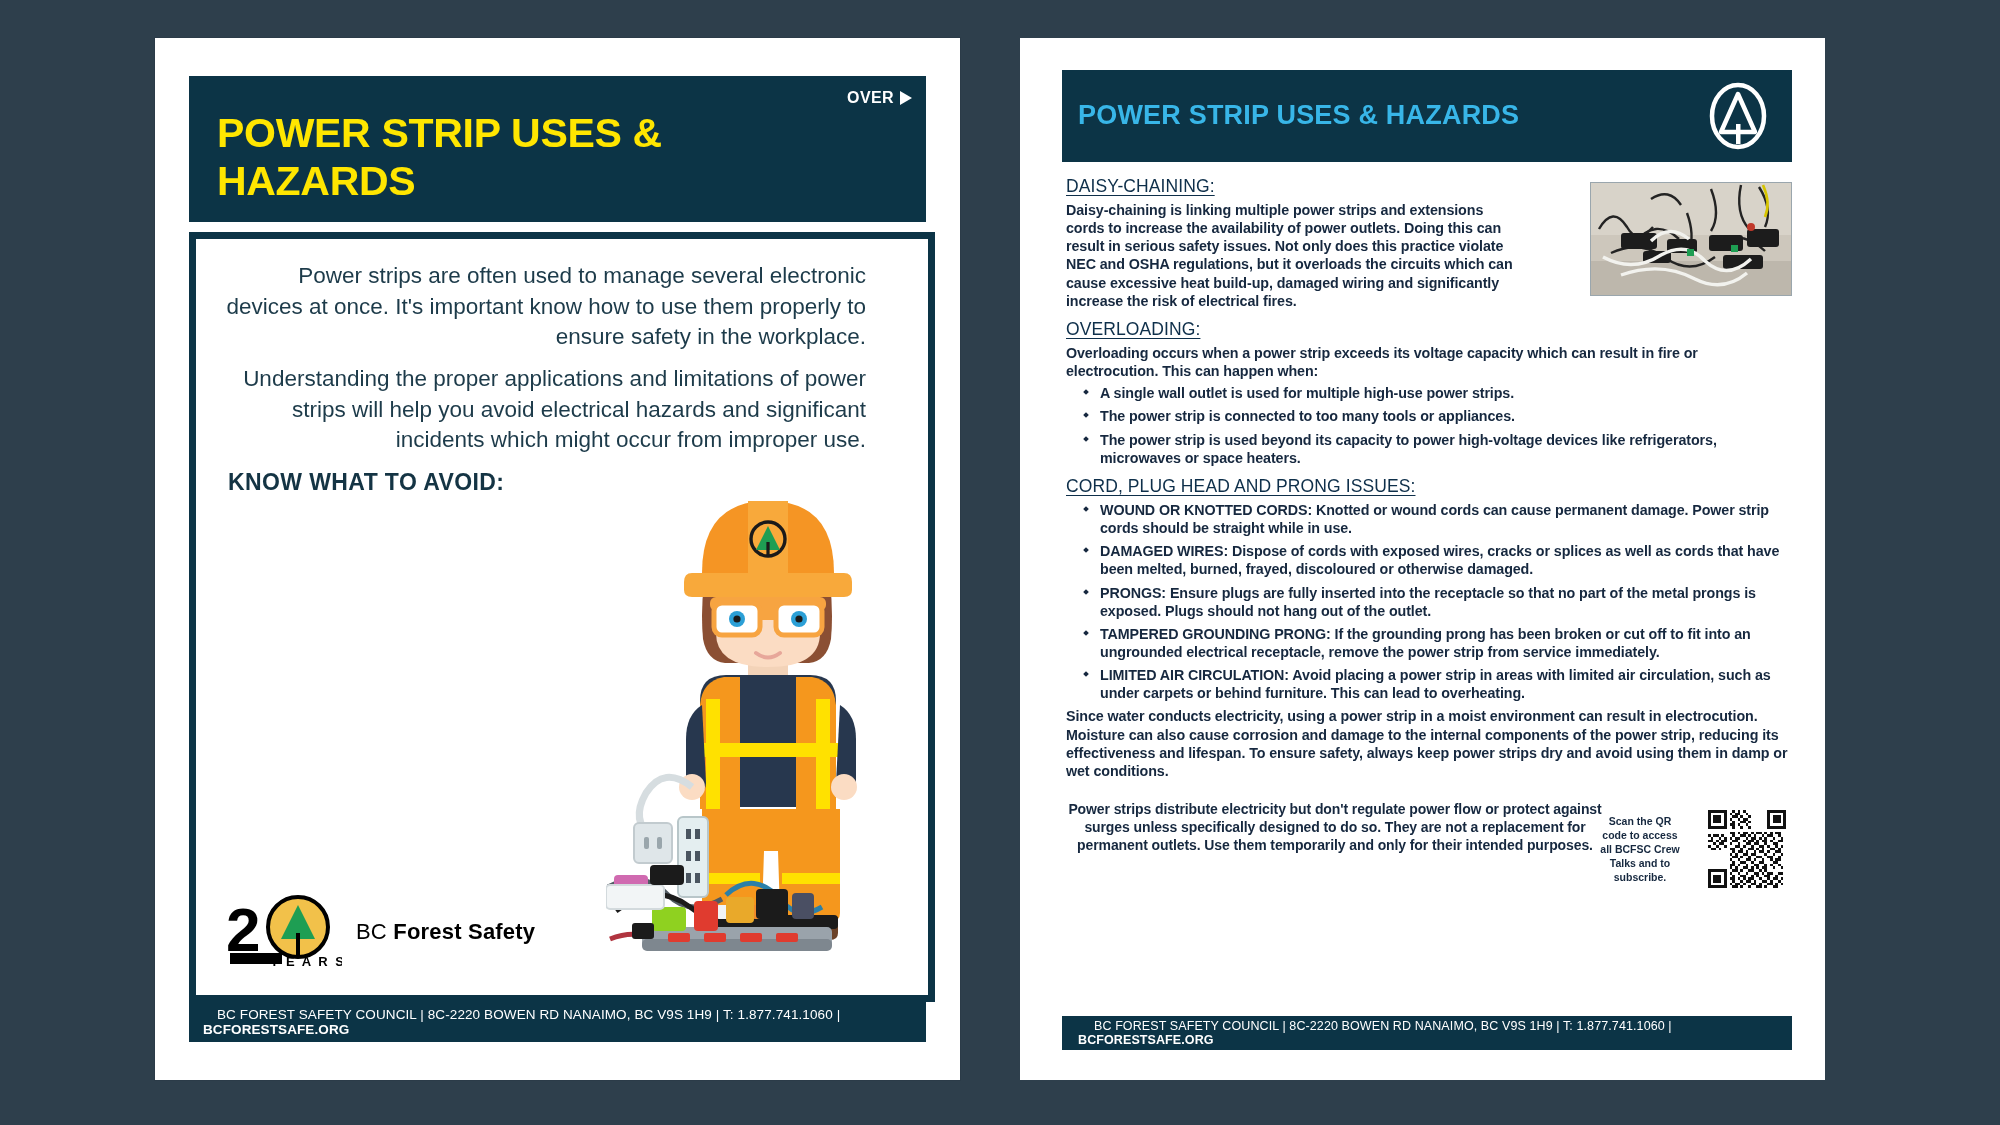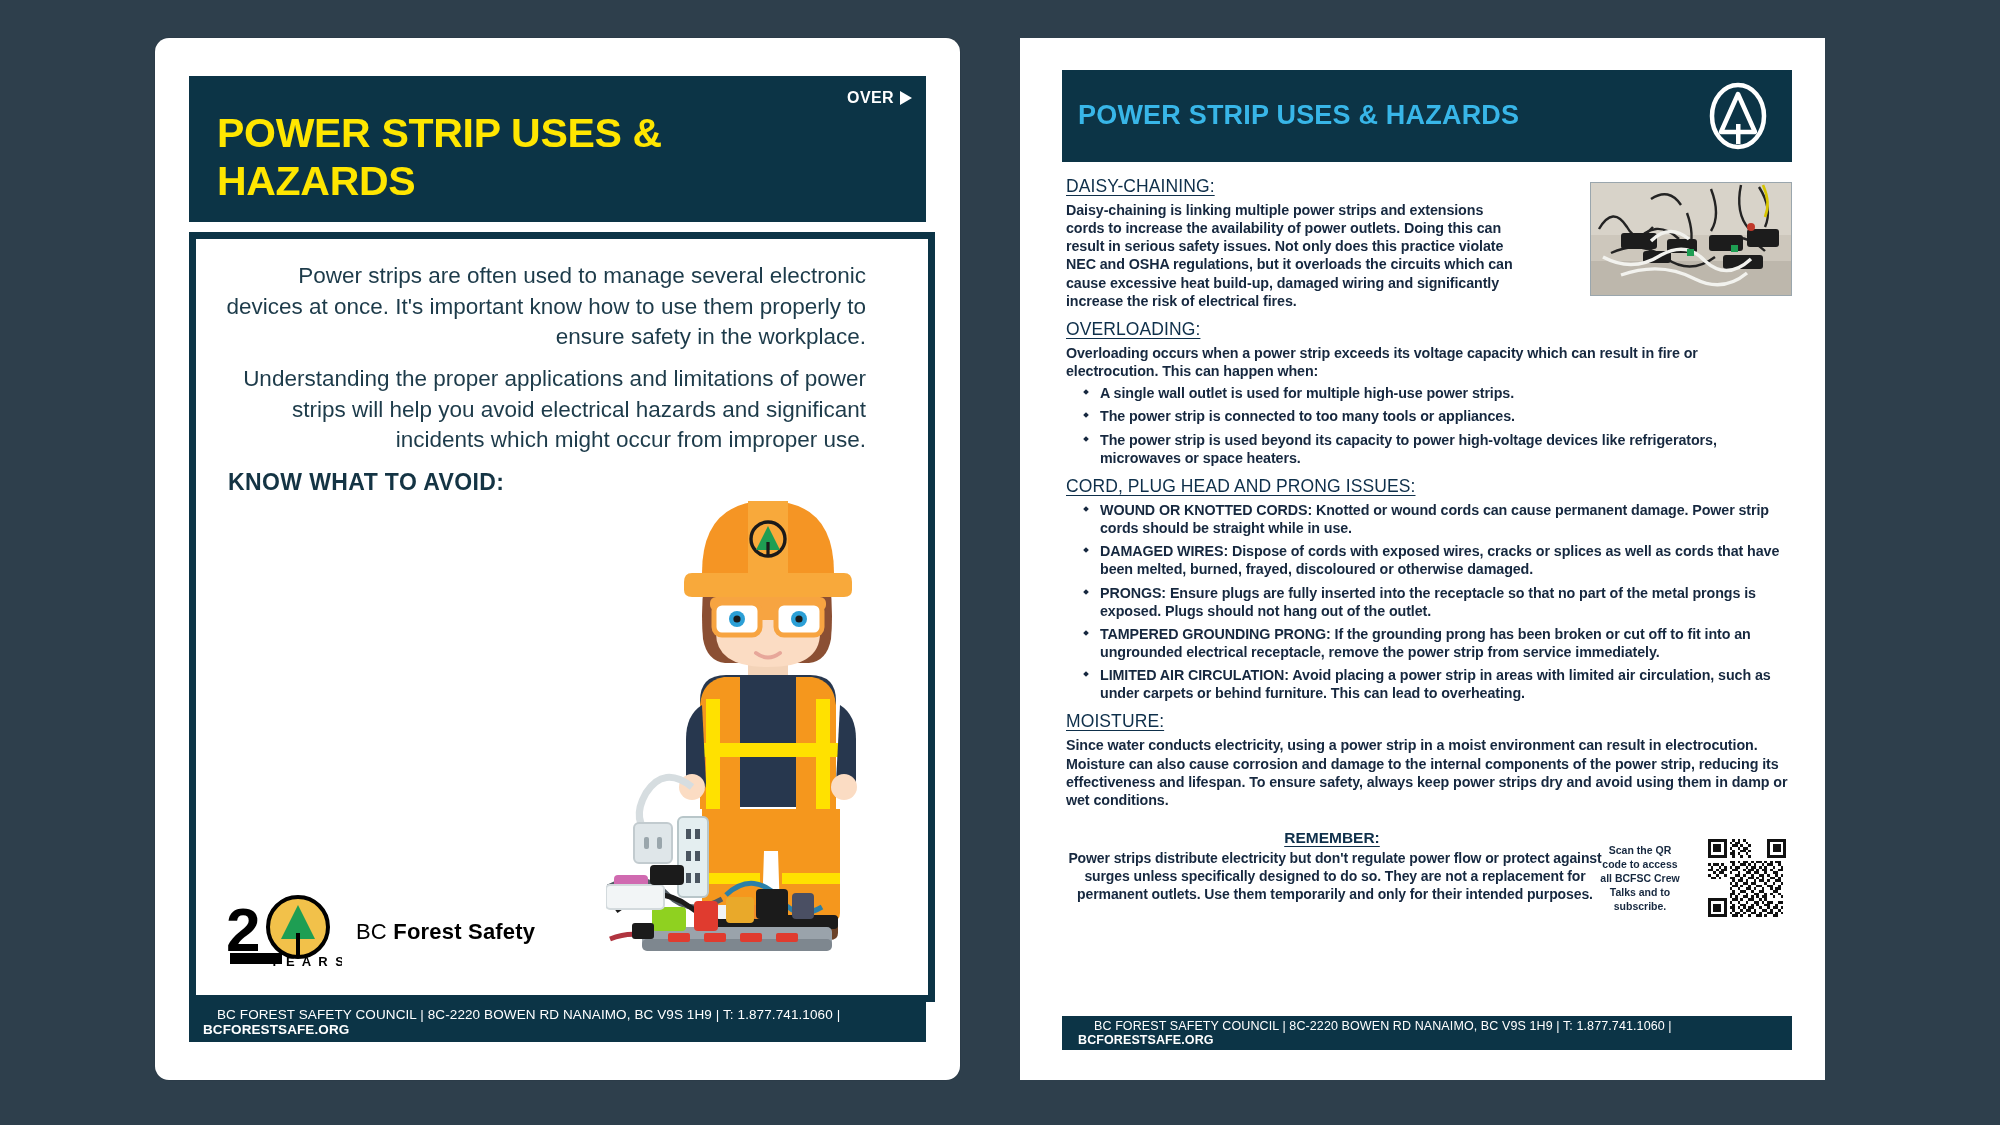--- a/index.html
+++ b/index.html
@@ -9,21 +9,20 @@
     font-family:"Liberation Sans", sans-serif;
     overflow:hidden;
   }
   .stage{position:relative;width:2000px;height:1125px;}
 
   
   .page-left{
     position:absolute;left:155px;top:38px;width:805px;height:1042px;
     background:#ffffff;
     box-shadow:0 0 0 1px rgba(0,0,0,.05);
-    border-radius:14px;
   }
   .lp-inner{position:absolute;left:34px;top:38px;width:737px;height:970px;}
 
   .lp-header{
     position:relative;width:737px;height:146px;background:#0c3446;
   }
   .over-tag{
     position:absolute;right:14px;top:13px;
     color:#ffffff;font-size:16px;font-weight:bold;letter-spacing:.4px;
     display:flex;align-items:center;gap:6px;
@@ -347,26 +346,24 @@
           <ul class="sec-ul">
             <li>WOUND OR KNOTTED CORDS: Knotted or wound cords can cause permanent damage. Power strip cords should be straight while in use.</li>
             <li>DAMAGED WIRES: Dispose of cords with exposed wires, cracks or splices as well as cords that have been melted, burned, frayed, discoloured or otherwise damaged.</li>
             <li>PRONGS: Ensure plugs are fully inserted into the receptacle so that no part of the metal prongs is exposed. Plugs should not hang out of the outlet.</li>
             <li>TAMPERED GROUNDING PRONG: If the grounding prong has been broken or cut off to fit into an ungrounded electrical receptacle, remove the power strip from service immediately.</li>
             <li>LIMITED AIR CIRCULATION: Avoid placing a power strip in areas with limited air circulation, such as under carpets or behind furniture. This can lead to overheating.</li>
           </ul>
         </div>
 
         <div>
-          <div class="sec-head">MOISTURE:</div>
           <div class="sec-p">Since water conducts electricity, using a power strip in a moist environment can result in electrocution. Moisture can also cause corrosion and damage to the internal components of the power strip, reducing its effectiveness and lifespan. To ensure safety, always keep power strips dry and avoid using them in damp or wet conditions.</div>
         </div>
 
         <div class="remember-wrap">
-          <div class="remember-head">REMEMBER:</div>
           <div class="remember-p">Power strips distribute electricity but don't regulate power flow or protect against surges unless specifically designed to do so. They are not a replacement for permanent outlets. Use them temporarily and only for their intended purposes.</div>
           <div class="qr-block">
             <div class="qr-cap">Scan the QR code to access all BCFSC Crew Talks and to subscribe.</div>
             <svg class="qr-img" viewBox="0 0 29 29" shape-rendering="crispEdges">
               <rect width="29" height="29" fill="#fff"></rect>
               <g fill="#111">
                 <path d="M0 0h7v7h-7z"></path>
                   <path d="M22 0h7v7h-7z"></path>
                   <path d="M0 22h7v7h-7z"></path>
               </g>

